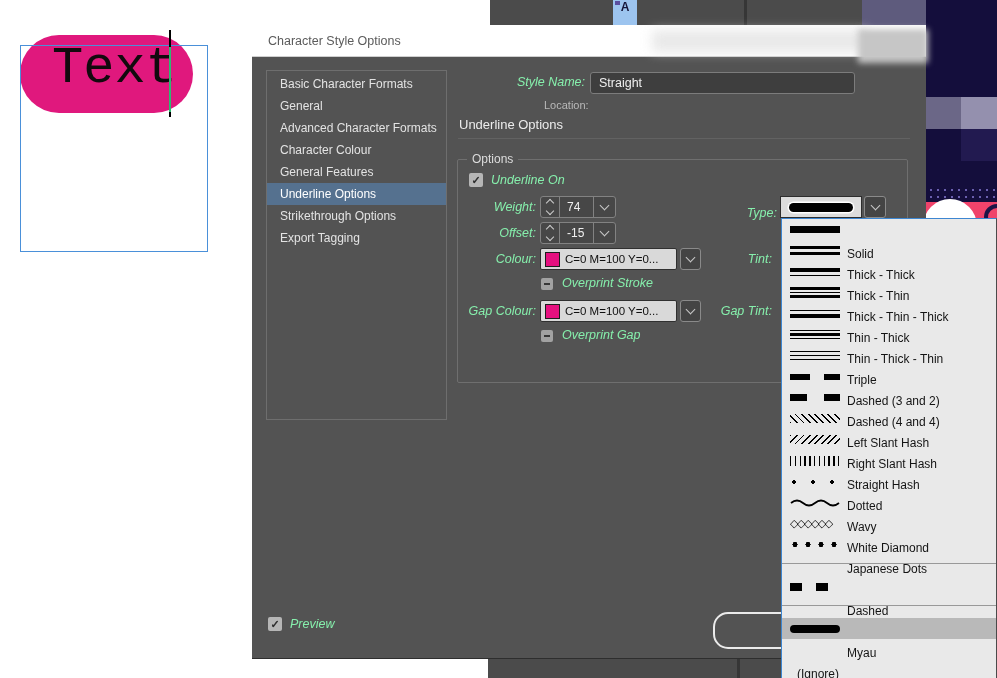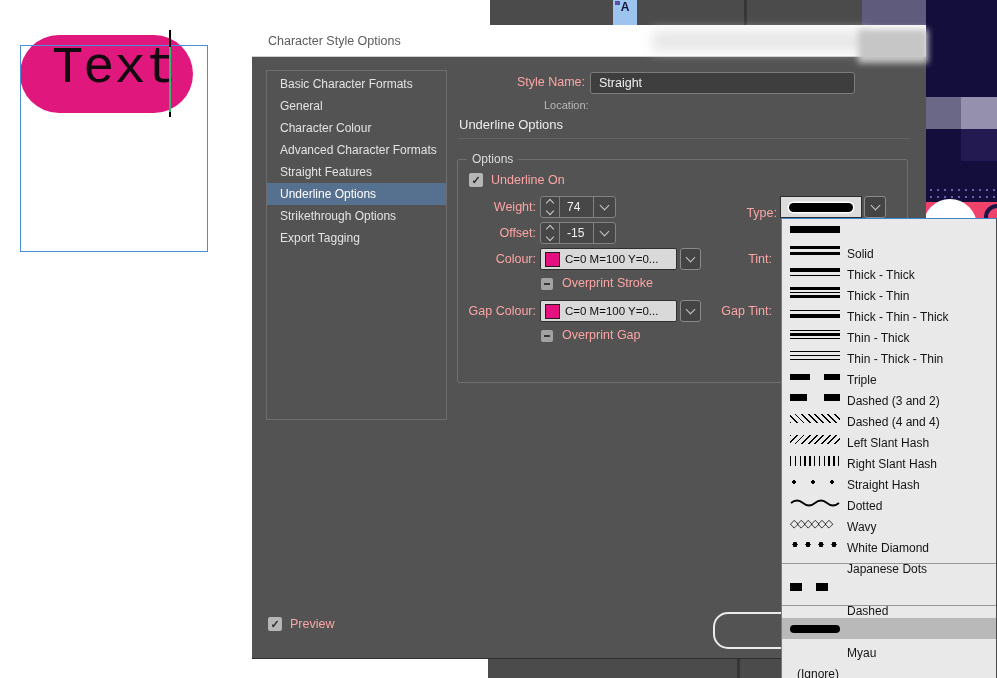--- a/index.html
+++ b/index.html
@@ -40,21 +40,21 @@
           box-shadow:0 1px 0 #2e2e2e;color:#e3e3e3;font-size:12.5px;}
   .titlebar{position:absolute;left:0;top:0;width:100%;height:32px;background:#fff;border-bottom:1px solid #cfcfcf;
             color:#5b5b5b;line-height:32px;padding-left:16px;box-sizing:border-box;font-size:12.5px;}
   .blur1{position:absolute;left:400px;top:5px;width:215px;height:22px;background:#e3e3e3;filter:blur(6px);opacity:.8;}
   .blur2{position:absolute;left:606px;top:4px;width:70px;height:34px;background:#c6c6c6;filter:blur(3px);}
 
   .sidebar{position:absolute;left:14px;top:45px;width:181px;height:350px;border:1px solid #6e6e6e;box-sizing:border-box;padding-top:2px;}
   .side-item{height:22px;line-height:22px;padding-left:13px;color:#e3e3e3;font-size:12px;cursor:default;white-space:nowrap;}
   .side-item.selected{background:#55718f;color:#fff;}
 
-  .lbl{position:absolute;color:#fca5a5;}
+  .lbl{position:absolute;color:#86efac;font-style:italic;}
   .lbl-r{text-align:right;}
   .name-input{position:absolute;left:338px;top:47px;width:255px;height:20px;background:#3e3e3e;border:1px solid #7c7c7c;
               border-radius:3px;color:#efefef;font-size:12.5px;line-height:20px;padding-left:8px;box-sizing:content-box;}
   .location{position:absolute;left:292px;top:74px;font-size:11px;color:#b9b9b9;}
   .pane-head{position:absolute;left:207px;top:92px;font-size:13px;color:#ececec;}
   .pane-div{position:absolute;left:206px;top:113px;width:452px;height:1px;background:#626262;}
 
   .fieldset{position:absolute;left:205px;top:134px;width:451px;height:224px;border:1px solid #6f6f6f;border-radius:2px;box-sizing:border-box;}
   .legend{position:absolute;left:215px;top:127px;background:#535353;padding:0 5px;font-size:12px;color:#dcdcdc;}
 
@@ -148,25 +148,25 @@
   <div class="abs dialog">
     <div class="titlebar">Character Style Options</div>
     <div class="blur1"></div>
     <div class="blur2"></div>
 
     <div class="sidebar">
   <div class="side-item"><span>Basic Character Formats</span></div>
 
   <div class="side-item"><span>General</span></div>
 
+  <div class="side-item"><span>Advanced Character Formats</span></div>
+
   <div class="side-item"><span>Character Colour</span></div>
 
-  <div class="side-item"><span>Advanced Character Formats</span></div>
-
-  <div class="side-item"><span>Straight Features</span></div>
+  <div class="side-item"><span>General Features</span></div>
 
   <div class="side-item selected"><span>Underline Options</span></div>
 
   <div class="side-item"><span>Strikethrough Options</span></div>
 
   <div class="side-item"><span>Export Tagging</span></div>
 </div>
 
     <div class="lbl lbl-r" style="left:233px;top:50px;width:100px;">Style Name:</div>
     <div class="name-input">Straight</div>

